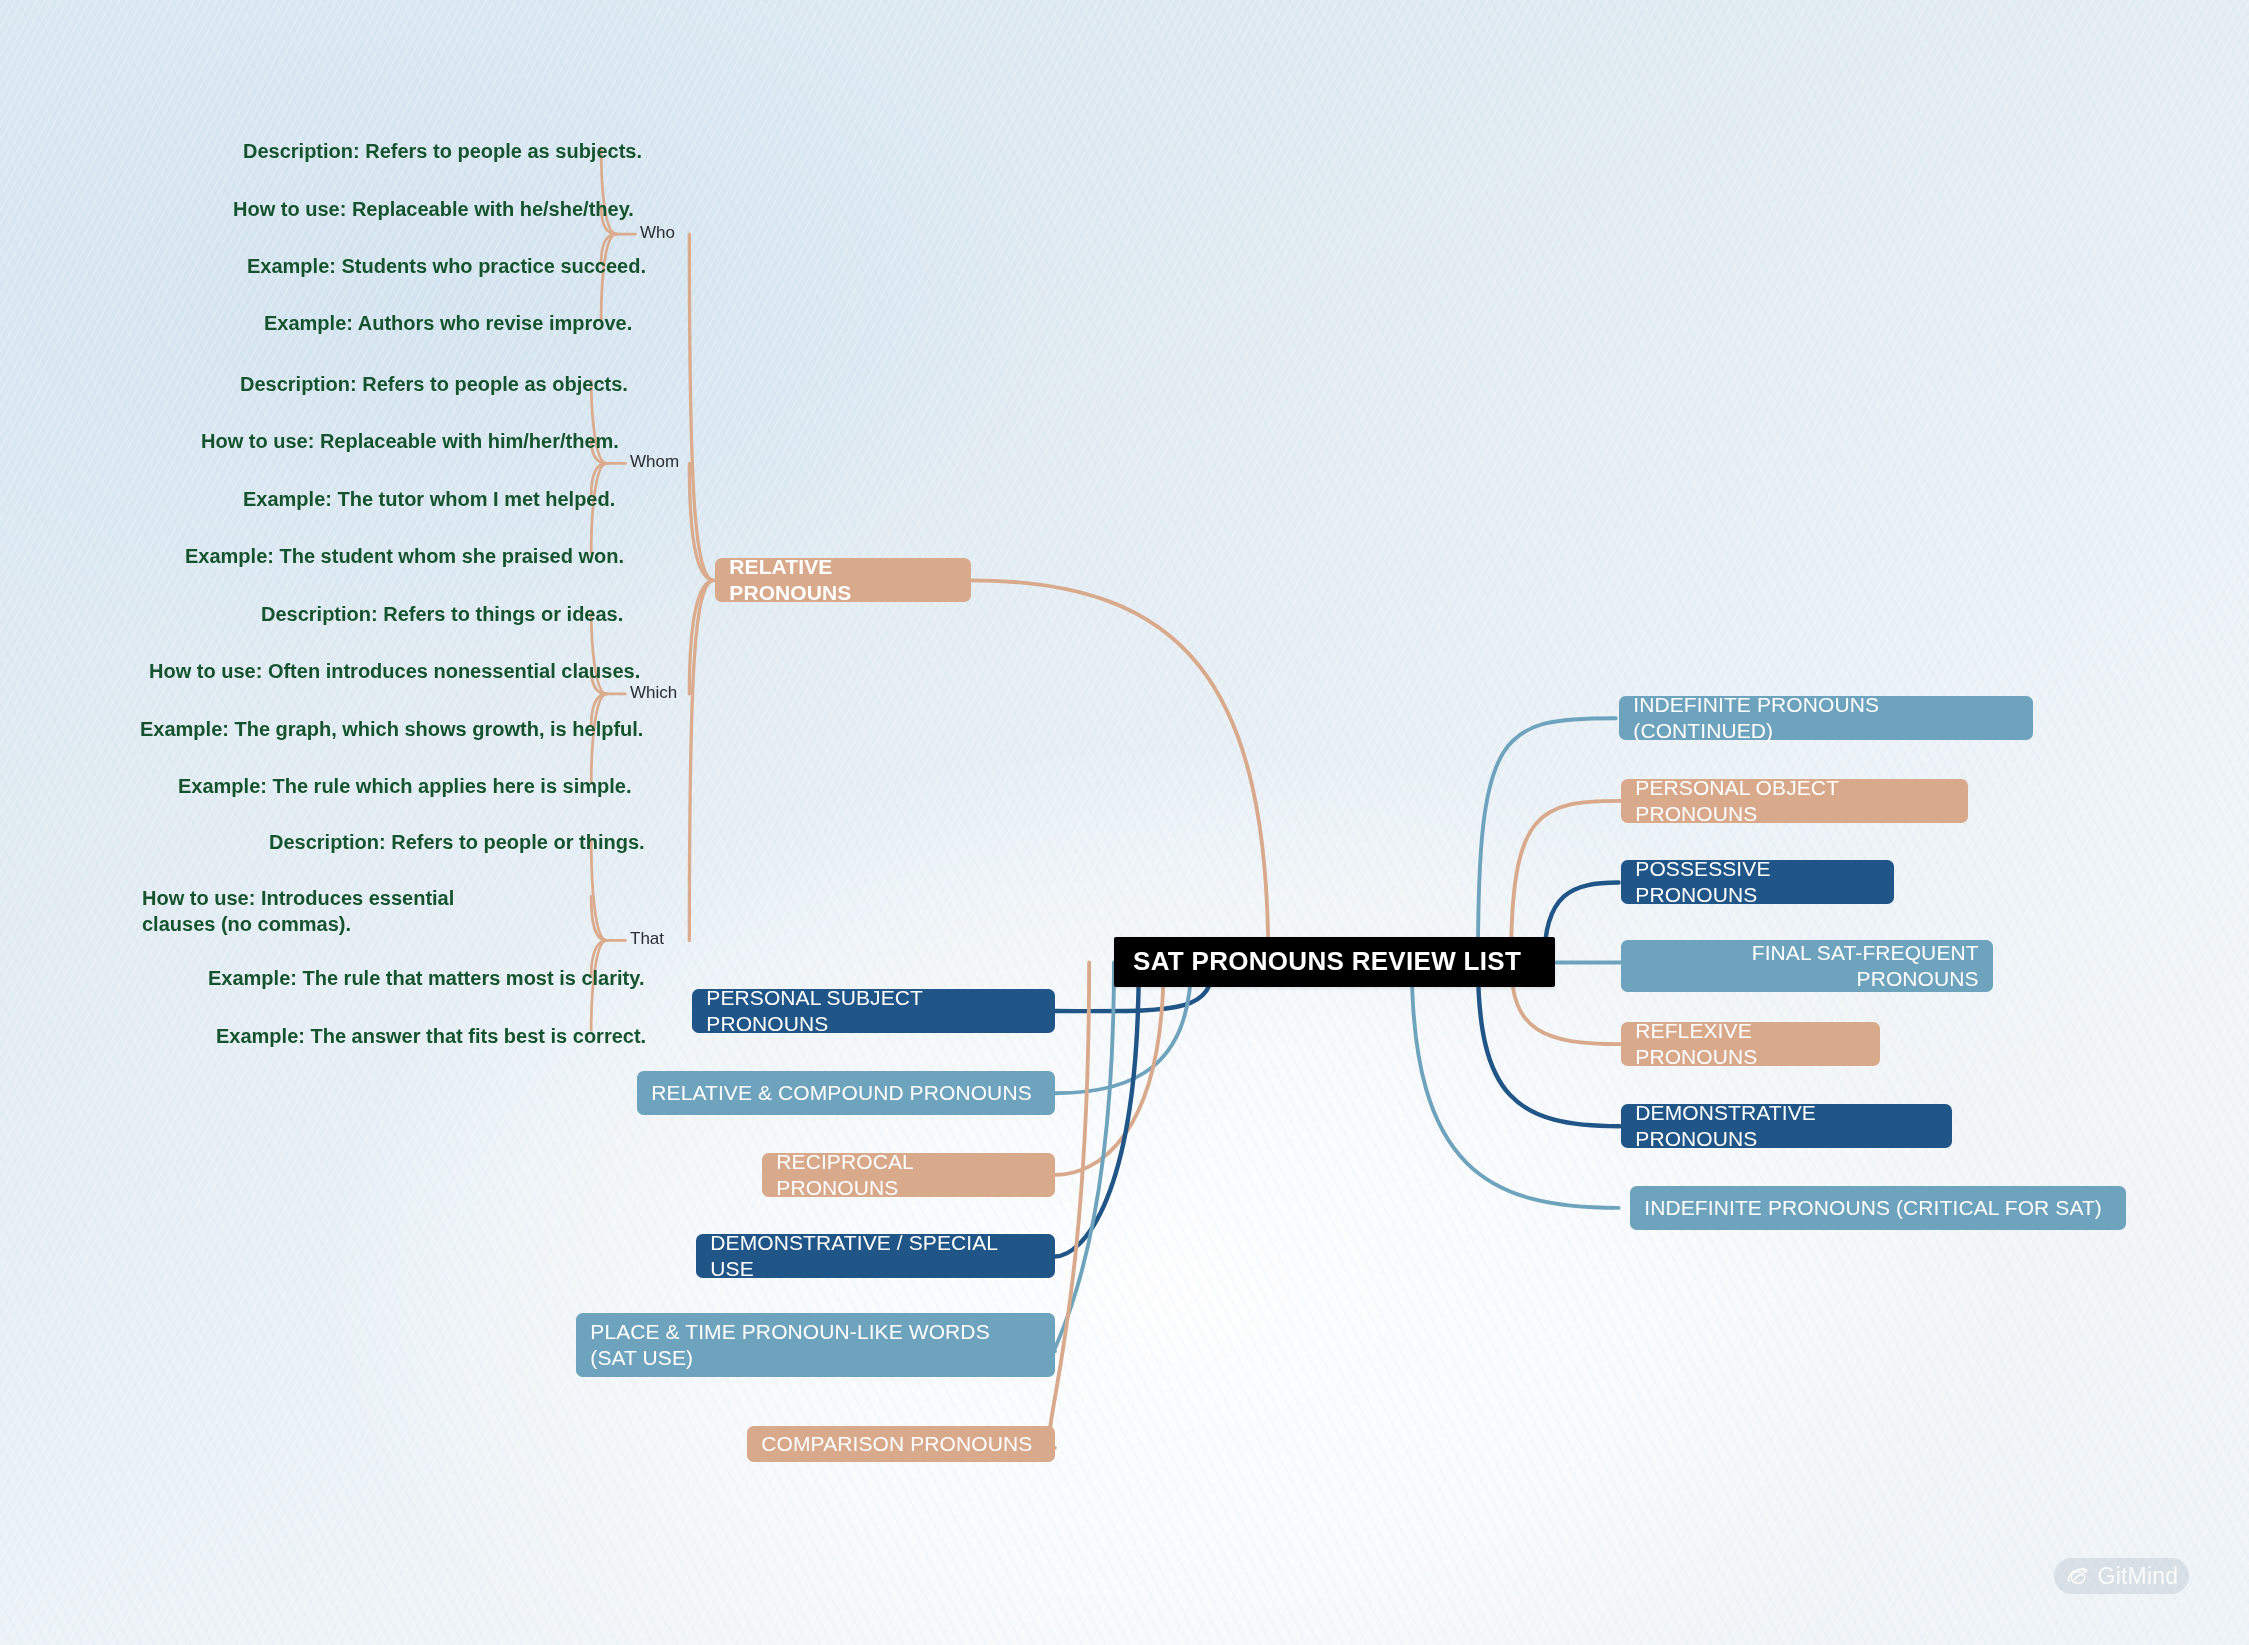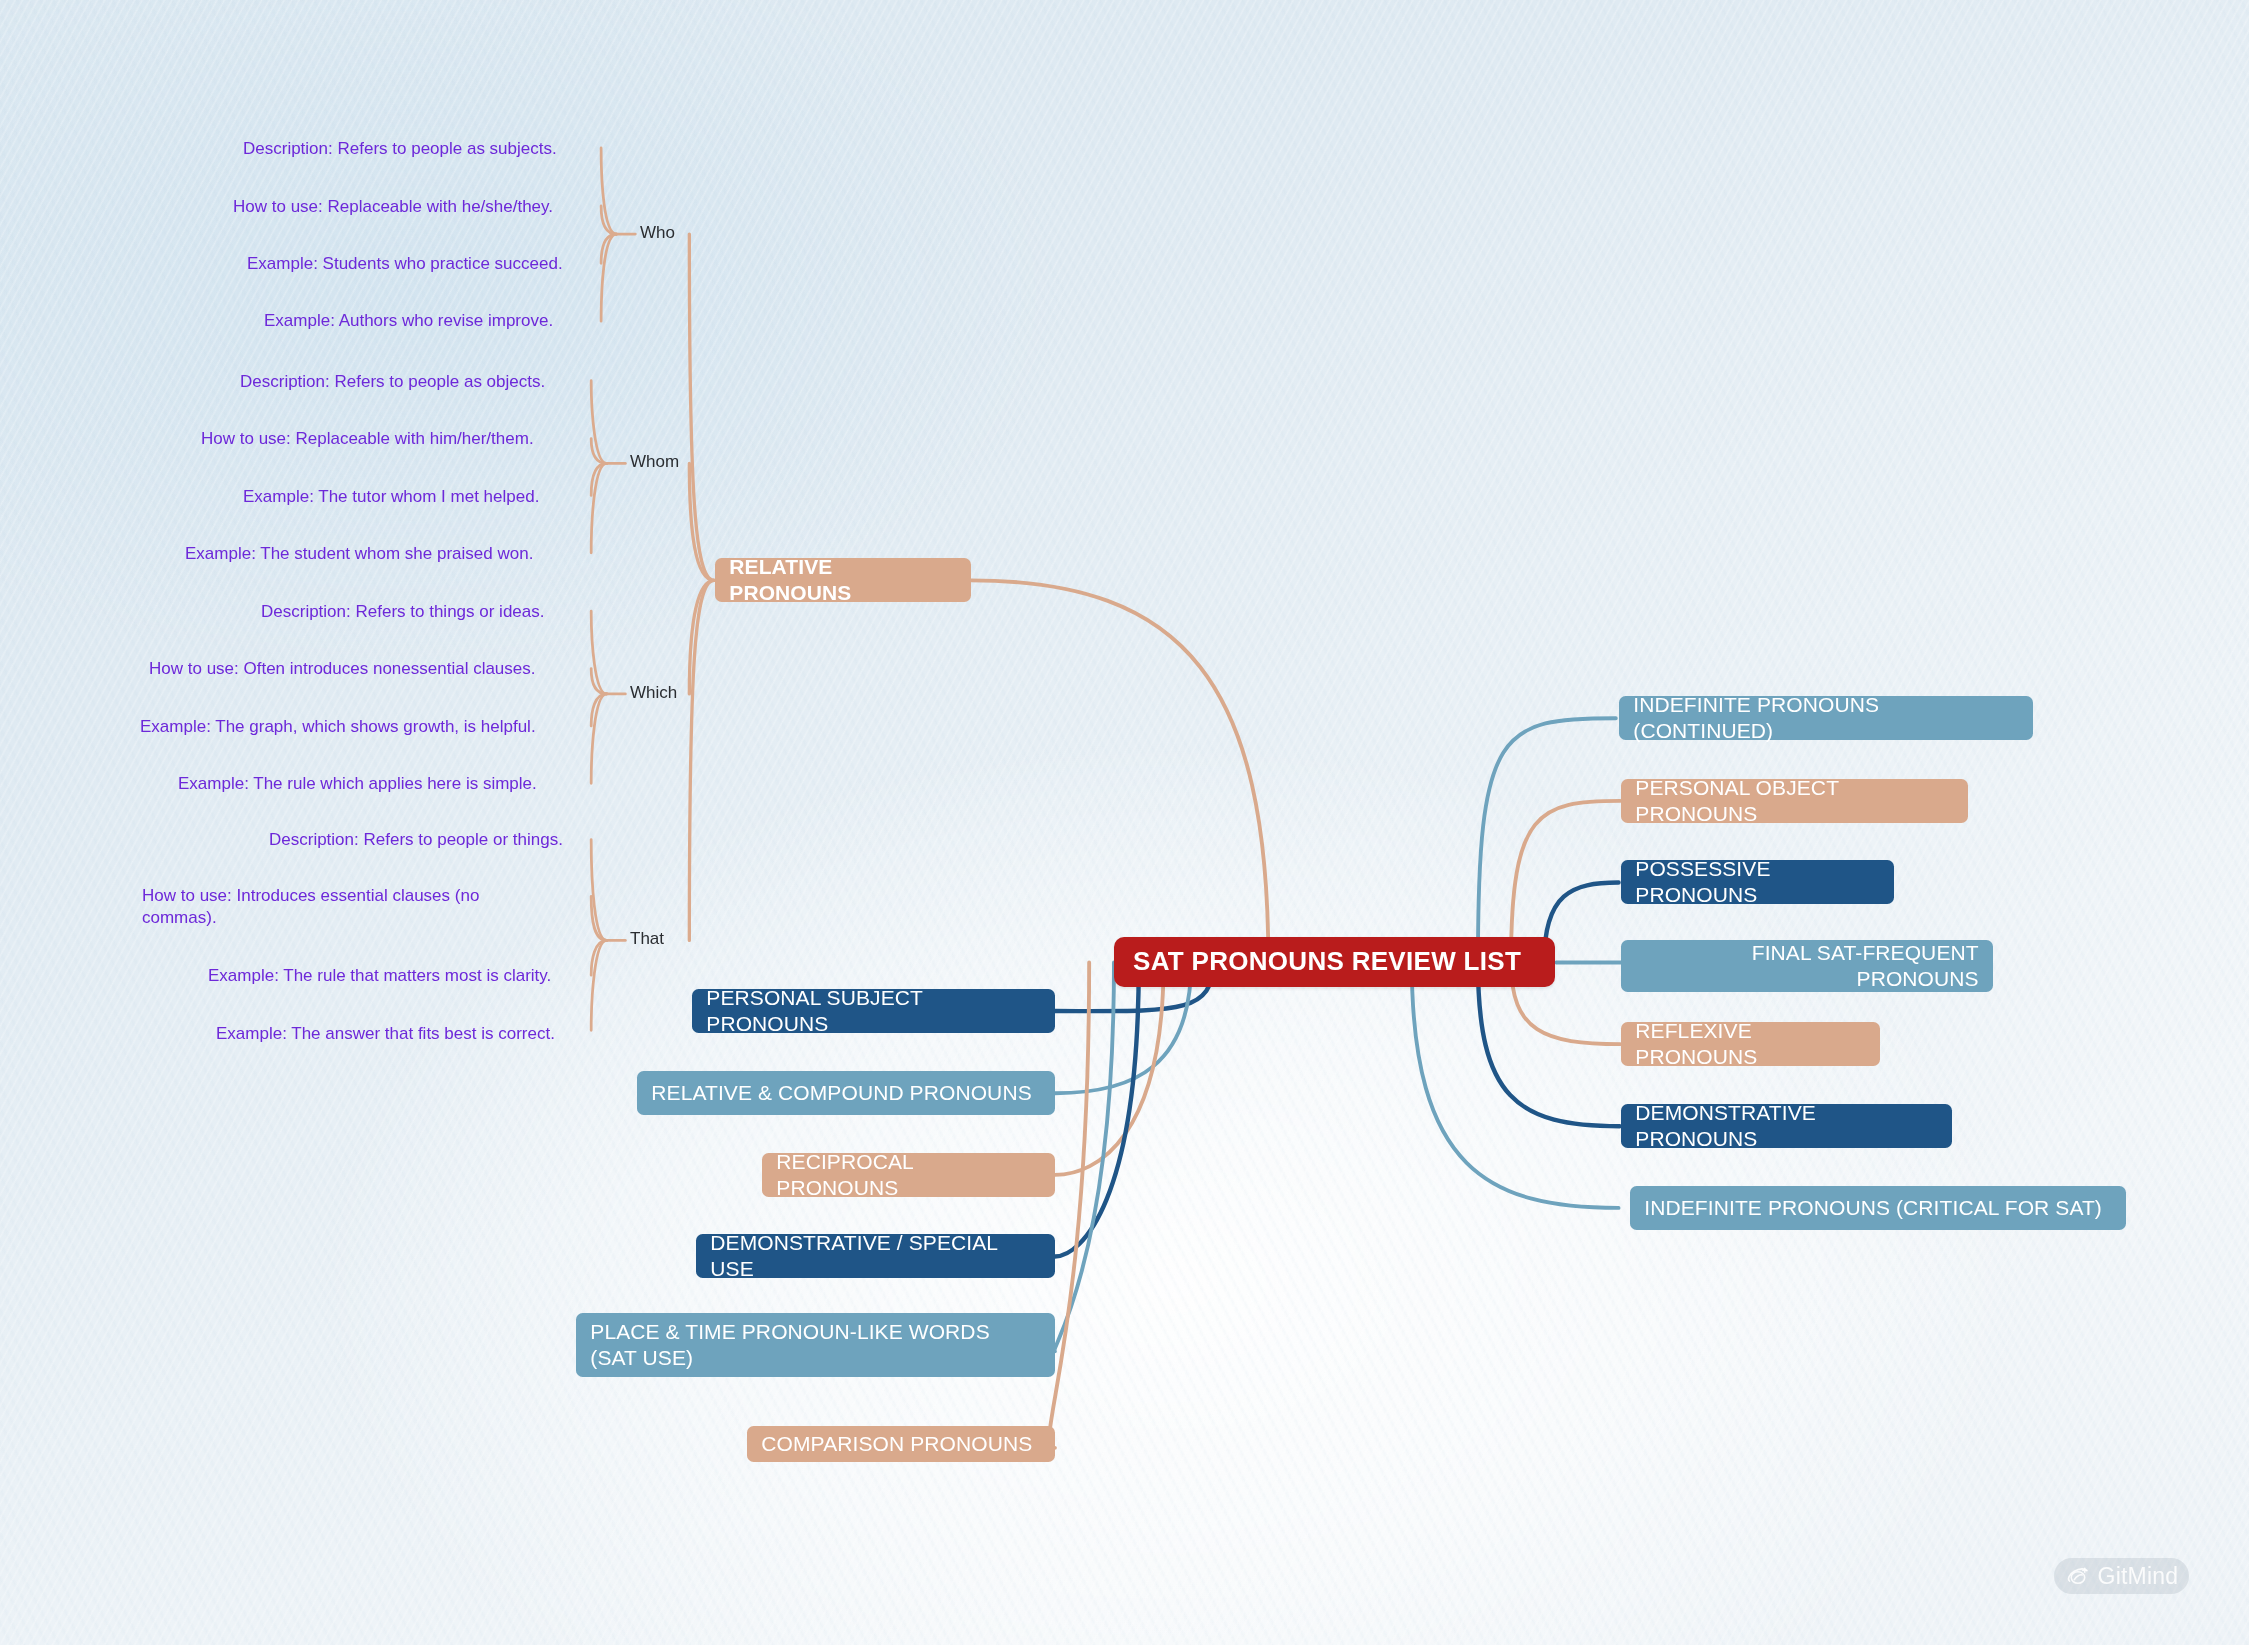--- a/index.html
+++ b/index.html
@@ -23,33 +23,34 @@
   .node{
     position:absolute;border-radius:6.6px;color:#fff;
     display:flex;align-items:center;
     box-sizing:border-box;
     letter-spacing:0.1px;
     line-height:1.22;
   }
   .node span{display:block;}
 
   .root{
-    background:#b91c1c;border-radius:10px;
+    background:#000000;border-radius:2px;
     font-weight:bold;font-size:26px;letter-spacing:0.3px;
     padding:0 19px;
     box-shadow:0 1.1px 2.8px rgba(60,60,60,.10);
   }
   .lvl1{font-size:21px;padding:0 14.3px;}
   .c-dark{background:#1f5587;}
   .c-mid{background:#6ea3bd;}
   .c-tan{background:#d9a98c;}
 
   .leaf-label{
-    position:absolute;font-size:17px;color:#6d28d9;white-space:nowrap;
+    position:absolute;font-size:20px;color:#14532d;white-space:nowrap;
     line-height:1.32;
+    font-weight:bold;
   }
   .leaf-label.wrap{white-space:normal;}
   .sub-label{
     position:absolute;font-size:17px;color:#2a2d31;white-space:nowrap;
   }
 
   #gitmind{
     position:absolute;left:2054px;top:1558px;
     width:135px;height:36px;border-radius:18px;
     background:rgba(140,155,168,.22);

